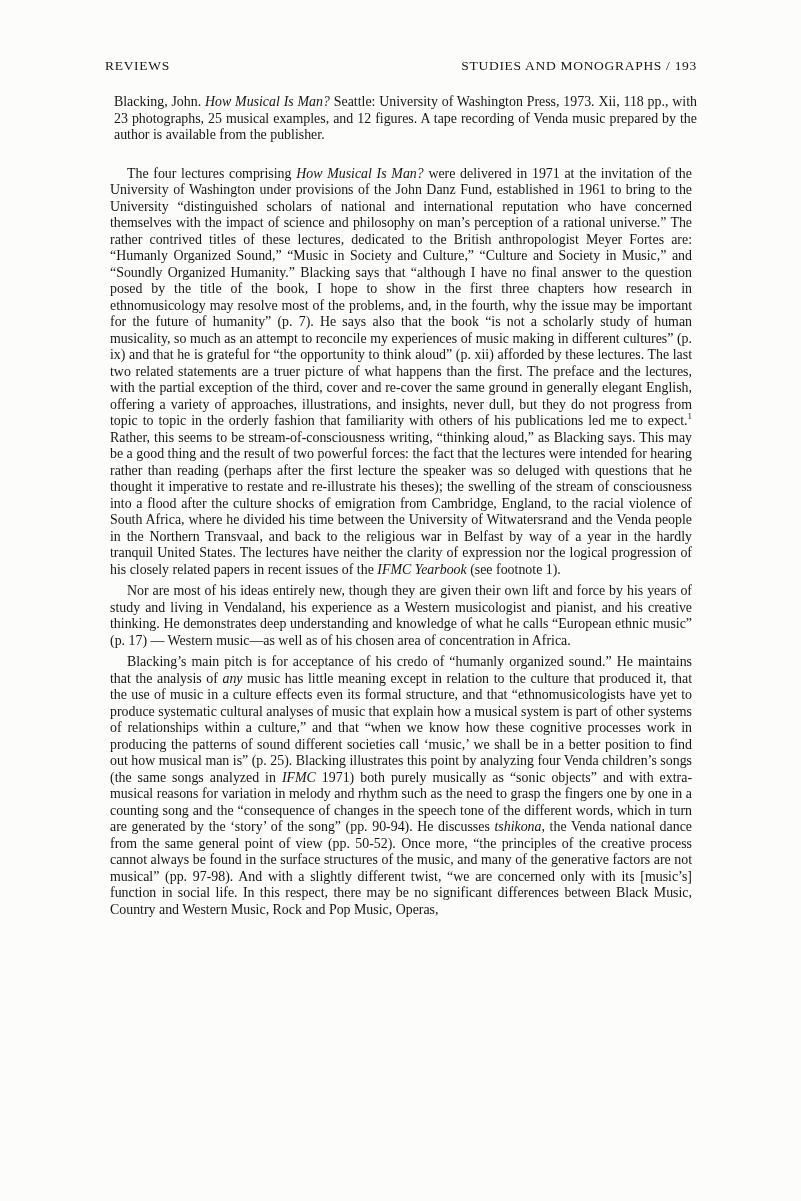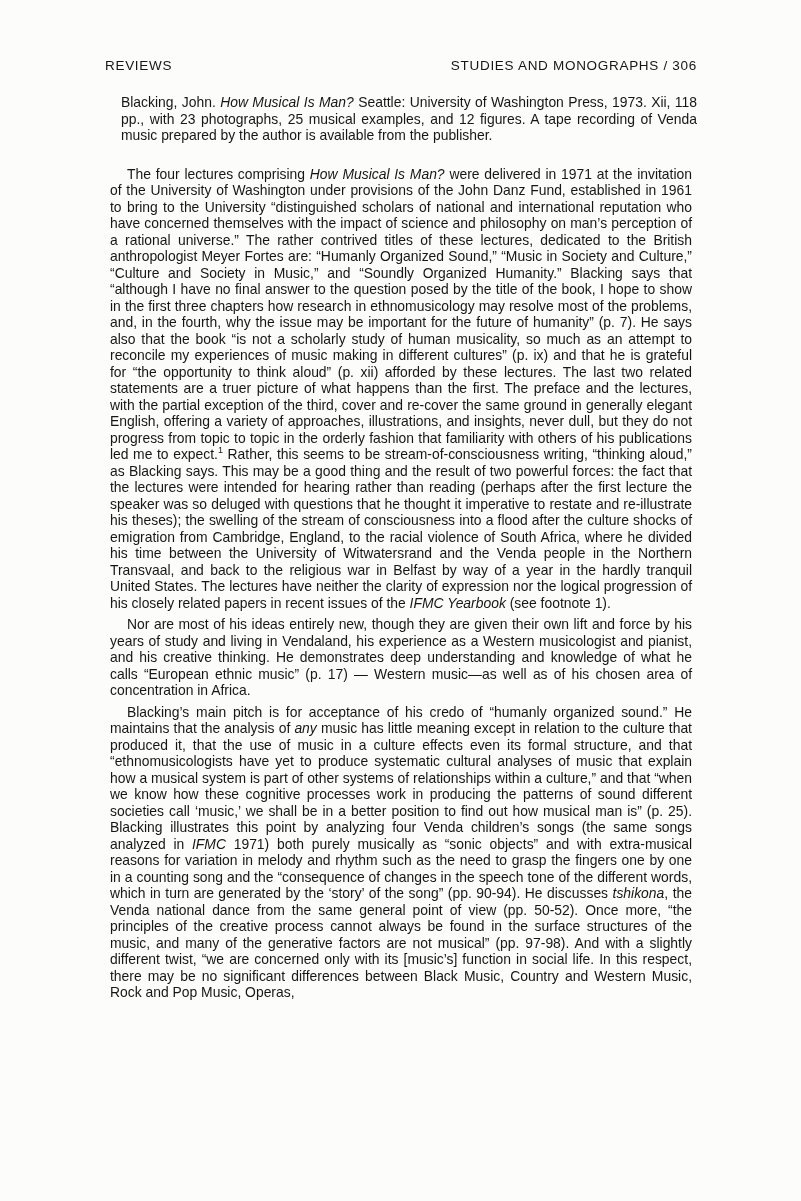--- a/index.html
+++ b/index.html
@@ -9,34 +9,34 @@
   }
   .page {
     position: relative;
     width: 801px;
     height: 1201px;
     background: #fcfcfa;
     box-sizing: border-box;
     padding: 58px 104px 0 105px;
     overflow: hidden;
     color: #161616;
-    font-family: Liberation Sans, sans-serif;
+    font-family: Liberation Serif, serif;
   }
   .running-head {
     display: flex;
     justify-content: space-between;
     align-items: baseline;
     font-size: 13.5px;
     line-height: 15px;
     letter-spacing: 0.7px;
     margin-bottom: 21px;
     white-space: nowrap;
   }
   .citation {
-    margin: 0 0 22px 16px;
+    margin: 0 0 22px 9px;
     font-size: 13.9px;
     line-height: 16.5px;
     text-align: justify;
   }
   .body-text {
     font-size: 13.9px;
     line-height: 16.5px;
     text-align: justify;
   }
   .para {
@@ -51,21 +51,21 @@
     line-height: 0;
     vertical-align: super;
   }
 </style>
 </head>
 <body>
 
 <div class="page">
   <div class="running-head">
     <span>REVIEWS</span>
-    <span>STUDIES AND MONOGRAPHS / 306</span>
+    <span>STUDIES AND MONOGRAPHS / 193</span>
   </div>
   <p class="citation"><span>Blacking, John. </span><span class="it">How Musical Is Man?</span><span> Seattle: University of Washington Press, 1973. Xii, 118 pp., with 23 photographs, 25 musical examples, and 12 figures. A tape recording of Venda music prepared by the author is available from the publisher.</span></p>
   <div class="body-text">
     <p class="para"><span>The four lectures comprising </span><span class="it">How Musical Is Man?</span><span> were delivered in 1971 at the invitation of the University of Washington under provisions of the John Danz Fund, established in 1961 to bring to the University “distinguished scholars of national and international reputation who have concerned themselves with the impact of science and philosophy on man’s perception of a rational universe.” The rather contrived titles of these lectures, dedicated to the British anthropologist Meyer Fortes are: “Humanly Organized Sound,” “Music in Society and Culture,” “Culture and Society in Music,” and “Soundly Organized Humanity.” Blacking says that “although I have no final answer to the question posed by the title of the book, I hope to show in the first three chapters how research in ethnomusicology may resolve most of the problems, and, in the fourth, why the issue may be important for the future of humanity” (p. 7). He says also that the book “is not a scholarly study of human musicality, so much as an attempt to reconcile my experiences of music making in different cultures” (p. ix) and that he is grateful for “the opportunity to think aloud” (p. xii) afforded by these lectures. The last two related statements are a truer picture of what happens than the first. The preface and the lectures, with the partial exception of the third, cover and re-cover the same ground in generally elegant English, offering a variety of approaches, illustrations, and insights, never dull, but they do not progress from topic to topic in the orderly fashion that familiarity with others of his publications led me to expect.</span><sup class="fn">1</sup><span> Rather, this seems to be stream-of-consciousness writing, “thinking aloud,” as Blacking says. This may be a good thing and the result of two powerful forces: the fact that the lectures were intended for hearing rather than reading (perhaps after the first lecture the speaker was so deluged with questions that he thought it imperative to restate and re-illustrate his theses); the swelling of the stream of consciousness into a flood after the culture shocks of emigration from Cambridge, England, to the racial violence of South Africa, where he divided his time between the University of Witwatersrand and the Venda people in the Northern Transvaal, and back to the religious war in Belfast by way of a year in the hardly tranquil United States. The lectures have neither the clarity of expression nor the logical progression of his closely related papers in recent issues of the </span><span class="it">IFMC Yearbook</span><span> (see footnote 1).</span></p>
     <p class="para"><span>Nor are most of his ideas entirely new, though they are given their own lift and force by his years of study and living in Vendaland, his experience as a Western musicologist and pianist, and his creative thinking. He demonstrates deep understanding and knowledge of what he calls “European ethnic music” (p. 17) — Western music—as well as of his chosen area of concentration in Africa.</span></p>
     <p class="para"><span>Blacking’s main pitch is for acceptance of his credo of “humanly organized sound.” He maintains that the analysis of </span><span class="it">any</span><span> music has little meaning except in relation to the culture that produced it, that the use of music in a culture effects even its formal structure, and that “ethnomusicologists have yet to produce systematic cultural analyses of music that explain how a musical system is part of other systems of relationships within a culture,” and that “when we know how these cognitive processes work in producing the patterns of sound different societies call ‘music,’ we shall be in a better position to find out how musical man is” (p. 25). Blacking illustrates this point by analyzing four Venda children’s songs (the same songs analyzed in </span><span class="it">IFMC</span><span> 1971) both purely musically as “sonic objects” and with extra-musical reasons for variation in melody and rhythm such as the need to grasp the fingers one by one in a counting song and the “consequence of changes in the speech tone of the different words, which in turn are generated by the ‘story’ of the song” (pp. 90-94). He discusses </span><span class="it">tshikona</span><span>, the Venda national dance from the same general point of view (pp. 50-52). Once more, “the principles of the creative process cannot always be found in the surface structures of the music, and many of the generative factors are not musical” (pp. 97-98). And with a slightly different twist, “we are concerned only with its [music’s] function in social life. In this respect, there may be no significant differences between Black Music, Country and Western Music, Rock and Pop Music, Operas,</span></p>
   </div>
 </div>
 
 </body></html>

